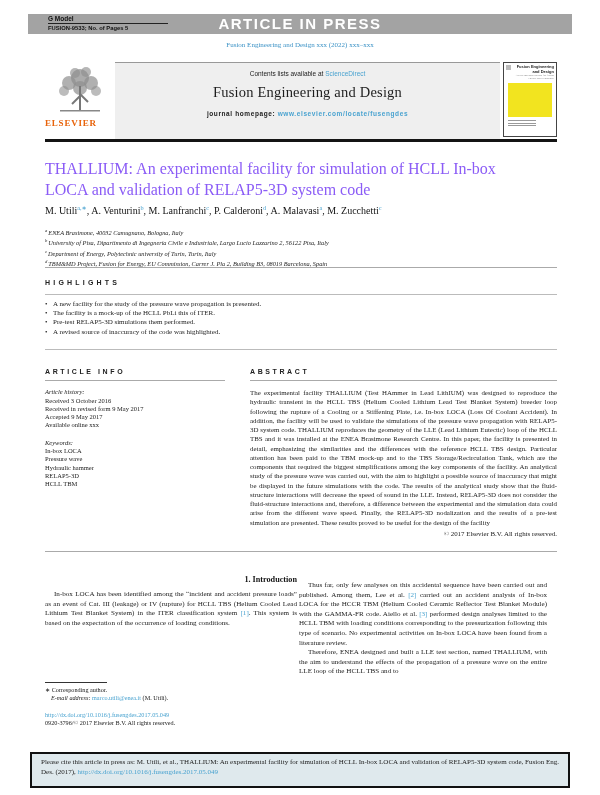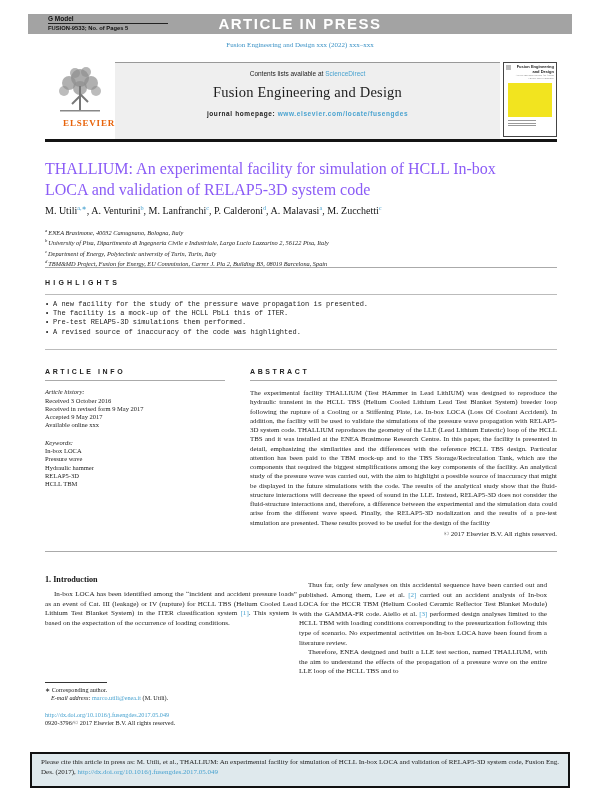--- a/index.html
+++ b/index.html
@@ -26,21 +26,21 @@
      font-size:7px;color:var(--ref-blue);}
 
   
   .masthead{position:absolute;left:45px;top:62px;width:512px;height:77px;}
   .mh-center{position:absolute;left:70px;right:57px;top:0;bottom:0;background:var(--masthead-gray);
      border-top:1px solid #999;}
   .mh-contents{margin-top:7px;text-align:center;font-family:"Liberation Sans",sans-serif;font-size:6.5px;color:#222;}
   .mh-journal{margin-top:7px;text-align:center;font-size:14.5px;color:#1d1d1d;letter-spacing:0.2px;}
   .mh-homepage{margin-top:9px;text-align:center;font-family:"Liberation Sans",sans-serif;
      font-size:6.5px;font-weight:bold;letter-spacing:0.6px;color:#222;}
-  .mh-logo{position:absolute;left:0;top:0;width:70px;height:77px;background:#fff;text-align:right;}
+  .mh-logo{position:absolute;left:0;top:0;width:70px;height:77px;background:#fff;text-align:left;}
   .mh-logo svg{display:block;margin:2px auto 0;}
   .elsevier-word{font-family:"Liberation Serif",serif;font-size:9px;font-weight:bold;
      color:var(--elsevier-orange);letter-spacing:0.8px;}
   .mh-cover{position:absolute;right:0;top:0;width:54px;height:75px;border:1px solid #444;background:#fff;padding:2px;}
   .cover-mark{position:absolute;left:2px;top:2px;width:5px;height:5px;background:#bbb;}
   .cover-title{margin-left:8px;text-align:right;font-family:"Liberation Sans",sans-serif;
      font-weight:bold;font-size:4px;line-height:4.5px;color:#222;}
   .cover-sub{margin-left:8px;text-align:right;font-size:2.8px;color:#888;line-height:3.2px;}
   .cover-yellow{margin:3px auto 0;width:44px;height:34px;background:var(--cover-yellow);}
   .cover-footer{margin-top:3px;}
@@ -51,38 +51,38 @@
   .title{position:absolute;left:45px;top:159px;width:490px;font-size:16px;line-height:20.5px;color:#8b5cf6;}
   .authors{position:absolute;left:45px;top:204px;width:510px;font-size:10px;color:#141414;}
   .affils{position:absolute;left:45px;top:227px;width:510px;font-size:6.3px;font-style:italic;line-height:8.3px;color:#222;}
   .affil-sup{font-size:4.6px;vertical-align:super;margin-right:1px;}
 
   .rule{position:absolute;left:45px;width:512px;height:1px;background:#aaa;}
 
   
   .hl-head{position:absolute;left:45px;top:279px;font-family:"Liberation Sans",sans-serif;
      font-size:7px;font-weight:bold;letter-spacing:3.2px;color:#222;}
-  .hl-list{position:absolute;left:45px;top:300px;width:512px;font-size:7px;line-height:9.2px;color:#222;font-family:Liberation Mono, monospace;}
+  .hl-list{position:absolute;left:45px;top:300px;width:512px;font-size:7px;line-height:9.2px;color:#222;}
   .hl-item{padding-left:8px;position:relative;}
   .hl-item::before{content:"•";position:absolute;left:0;top:0;}
 
   
   .sec-head{font-family:"Liberation Sans",sans-serif;font-size:7px;font-weight:bold;
      letter-spacing:2.6px;color:#222;padding-bottom:5px;border-bottom:1px solid #aaa;}
   .info-col{position:absolute;left:45px;top:368px;width:180px;}
   .abs-col{position:absolute;left:250px;top:368px;width:307px;}
   .info-label{font-size:6.5px;font-style:italic;margin-top:7px;line-height:8.5px;color:#222;}
   .info-line{font-size:6.5px;line-height:8.3px;color:#222;}
   .abs-text{margin-top:7px;font-size:6.9px;line-height:9.25px;text-align:justify;color:#222;}
   .abs-copy{margin-top:3px;font-size:6.9px;text-align:right;color:#222;}
 
   
   .body-left{position:absolute;left:45px;top:567px;width:252px;}
   .body-right{position:absolute;left:299px;top:567px;width:248px;}
-  .sec1-head{font-size:8.2px;font-weight:bold;margin-top:8px;color:#141414;}
+  .sec1-head{font-size:8.2px;font-weight:bold;margin-top:8px;color:#141414;text-align:right;}
   .body-p{margin-top:6px;font-size:7.1px;line-height:9.6px;text-align:justify;color:#222;}
   .body-p.indent{text-indent:9px;margin-top:0;}
   .body-right .body-p:first-child{margin-top:14px;}
 
   
   .footnote{position:absolute;left:45px;top:682px;width:252px;}
   .fn-rule{width:62px;height:1px;background:#333;margin-bottom:3px;}
   .fn-line{font-size:6.2px;line-height:7.8px;color:#222;}
   .fn-line .seg-i{font-style:italic;}
   .doi-block{position:absolute;left:45px;top:711px;width:300px;}

